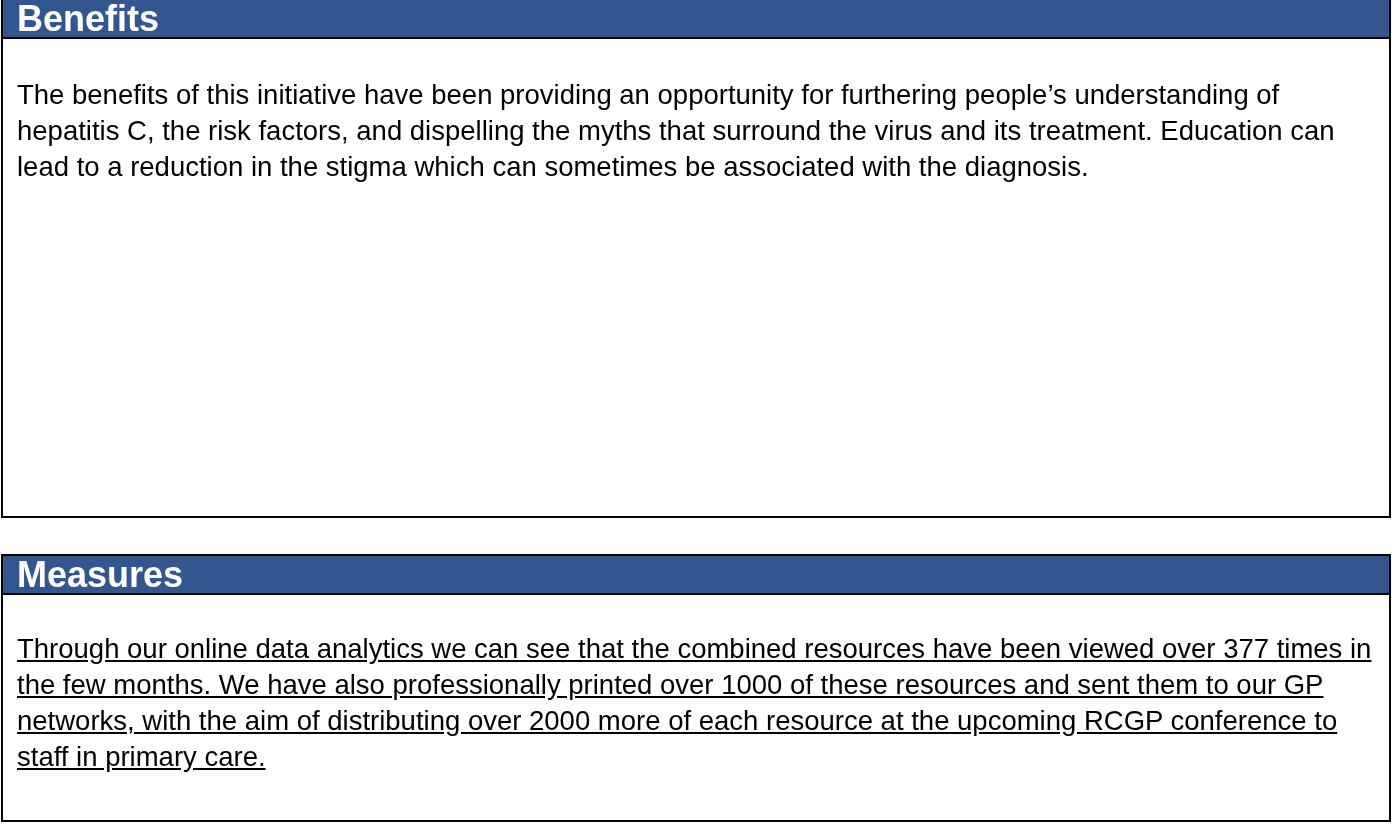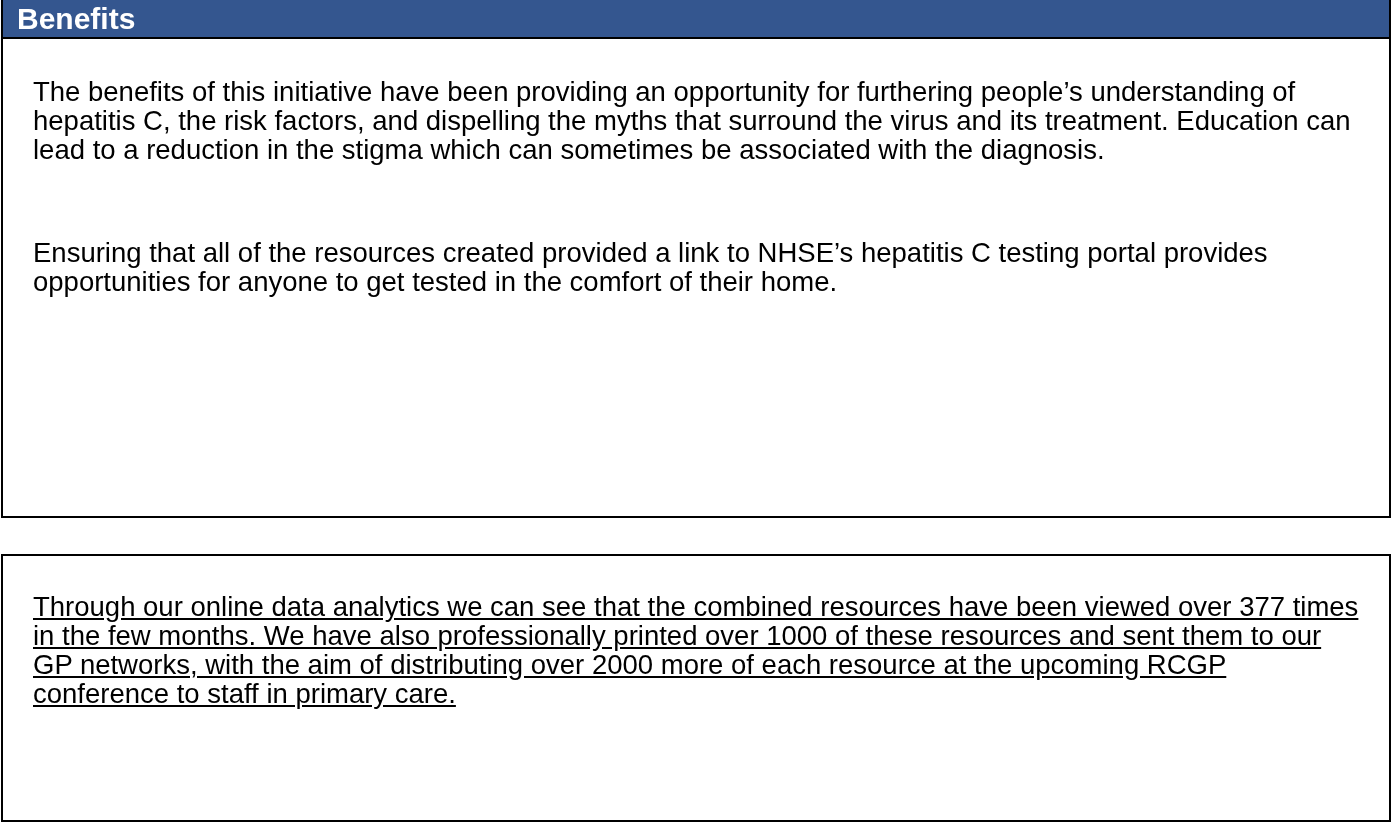--- a/index.html
+++ b/index.html
@@ -1,38 +1,38 @@
 <!DOCTYPE html>
 <html><head>
 <meta charset="utf-8">
 <style>
   html, body { margin: 0; padding: 0; background: #ffffff; }
   body { width: 1396px; height: 826px; position: relative; overflow: hidden;
          font-family: "Liberation Sans", sans-serif; color: #000; }
   .box { position: absolute; left: 1px; width: 1386px; border: 2px solid #000; background: #fff; box-sizing: content-box; }
-  .hdr { background: #34568f; color: #fff; font-weight: bold; font-size: 30px;
+  .hdr { background: #34568f; color: #fff; font-weight: bold; font-size: 36px;
          height: 37px; line-height: 37px; padding-left: 14px; border-bottom: 2px solid #000; }
-  .body { padding: 0 30px; font-size: 27.5px; line-height: 29px; }
+  .body { padding: 0 14px; font-size: 27.5px; line-height: 36px; }
   .body p { margin: 0; }
   #b1 { top: -2px; height: 516px; }
   #b2 { top: 554px; height: 264px; }
   #b1 .body { padding-top: 38px; }
   #b2 .body { padding-top: 36px; text-decoration: underline; }
   .gap { height: 36.8px; }
 </style>
 </head>
 <body>
 
 <div class="box" id="b1">
   <div class="hdr">Benefits</div>
   <div class="body">
     <p>The benefits of this initiative have been providing an opportunity for furthering people’s understanding of hepatitis C, the risk factors, and dispelling the myths that surround the virus and its treatment.  Education can lead to a reduction in the stigma which can sometimes be associated with the diagnosis.</p>
     <div class="gap"></div>
     <div class="gap"></div>
-    <p>Ensuring that all of the resources created provided a link to NHSE’s hepatitis C testing portal provides opportunities for anyone to get tested in the comfort of their home.</p>
   </div>
 </div>
 
 <div class="box" id="b2">
+  <div class="hdr">Measures</div>
   <div class="body">
     <p>Through our online data analytics we can see that the combined resources have been viewed over 377 times in the few months. We have also professionally printed over 1000 of these resources and sent them to our GP networks, with the aim of distributing over 2000 more of each resource at the upcoming RCGP conference to staff in primary care.</p>
   </div>
 </div>
 
 </body></html>

